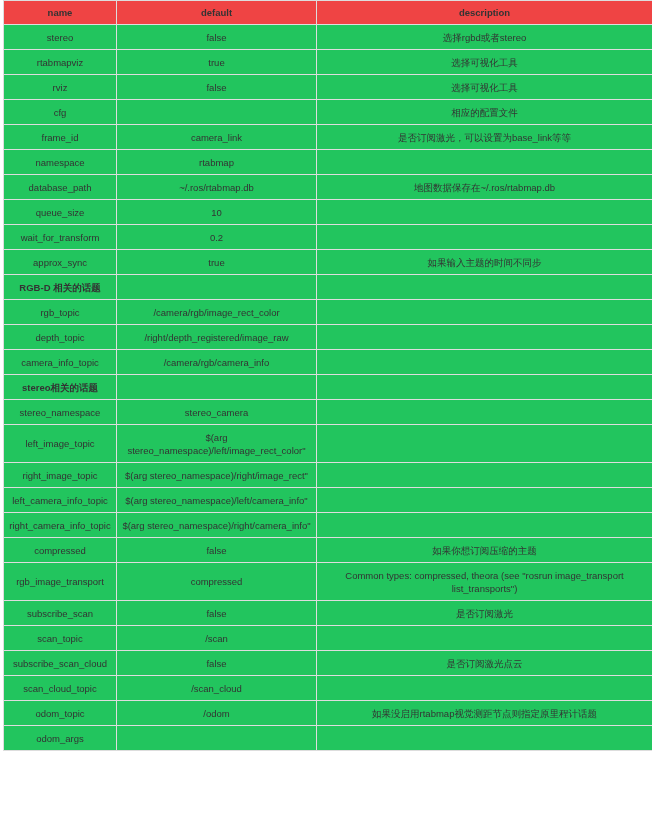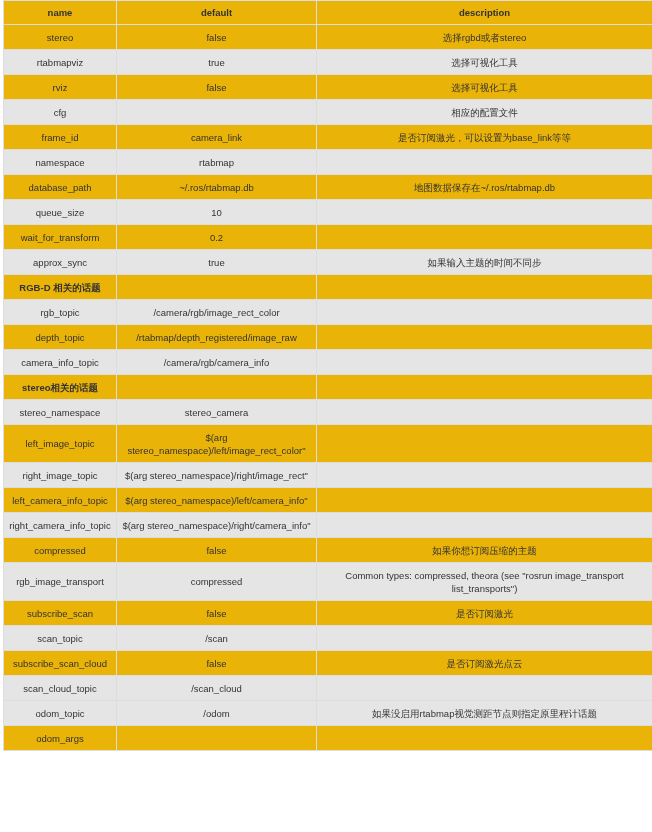--- a/index.html
+++ b/index.html
@@ -14,29 +14,29 @@
   }
   table.params th, table.params td {
     border: 1px solid #dddddd;
     text-align: center;
     vertical-align: middle;
     padding: 0 4px;
     line-height: 13px;
     word-wrap: break-word;
   }
   table.params th {
-    background: #eab308;
+    background: #ef4444;
     font-weight: bold;
     height: 23px;
     color: #333333;
   }
   table.params td { height: 24px; }
   table.params td.tall { height: 37px; }
-  table.params tr.even td { background: #e5e5e5; }
-  table.params tr.odd td { background: #eab308; }
+  table.params tr.even td { background: #22c55e; }
+  table.params tr.odd td { background: #22c55e; }
   table.params td.section { font-weight: bold; }
   col.c1 { width: 113px; }
   col.c2 { width: 200px; }
   col.c3 { width: 336px; }
 </style>
 </head>
 <body>
 
 <table class="params">
   <colgroup>
@@ -107,21 +107,21 @@
         <td></td>
         <td></td>
       </tr>
       <tr class="even">
         <td>rgb_topic</td>
         <td>/camera/rgb/image_rect_color</td>
         <td></td>
       </tr>
       <tr class="odd">
         <td>depth_topic</td>
-        <td>/rtabmap/depth_registered/image_raw</td>
+        <td>/right/depth_registered/image_raw</td>
         <td></td>
       </tr>
       <tr class="even">
         <td>camera_info_topic</td>
         <td>/camera/rgb/camera_info</td>
         <td></td>
       </tr>
       <tr class="odd">
         <td class="section">stereo相关的话题</td>
         <td></td>

